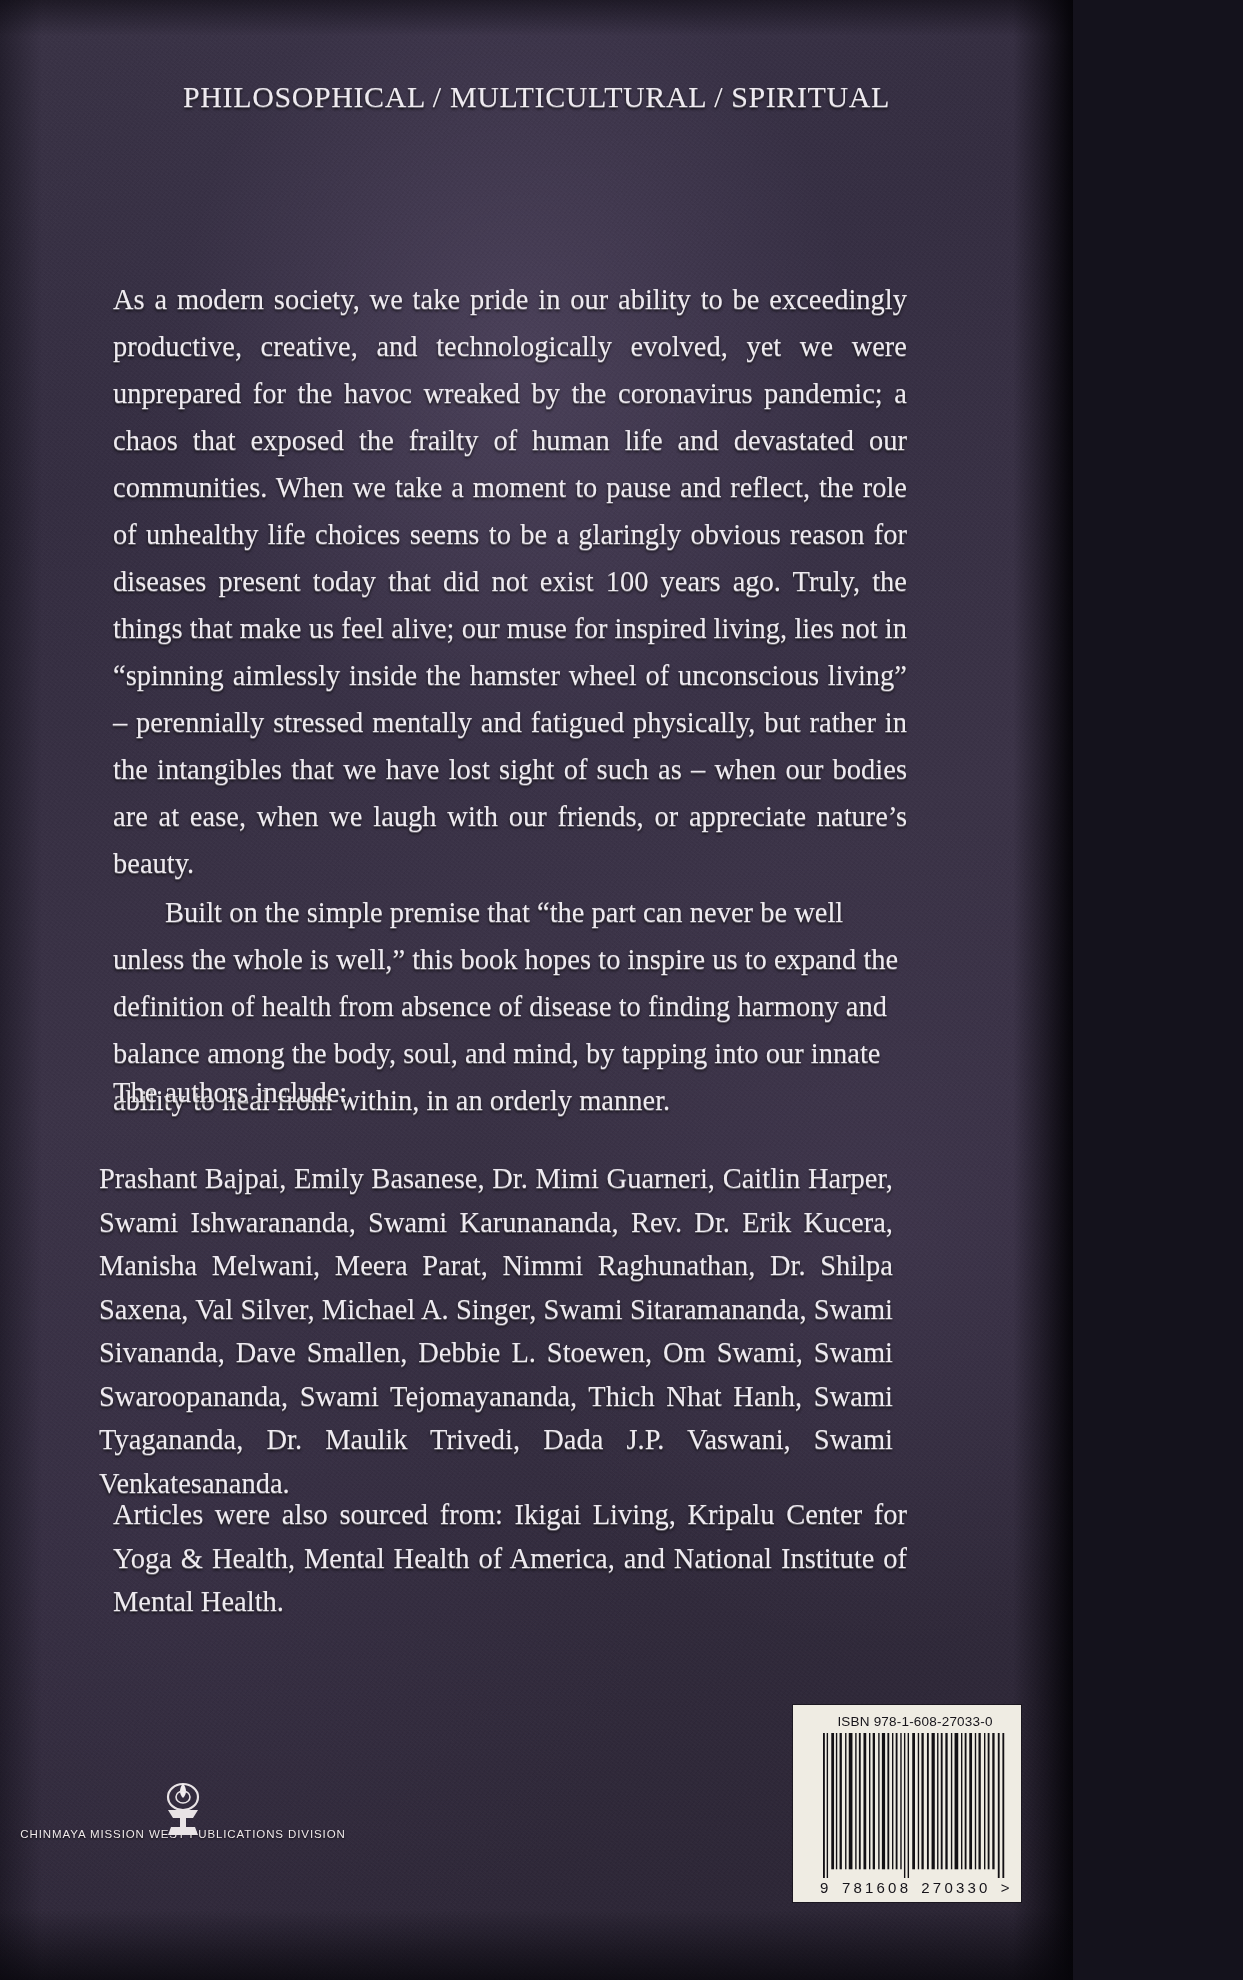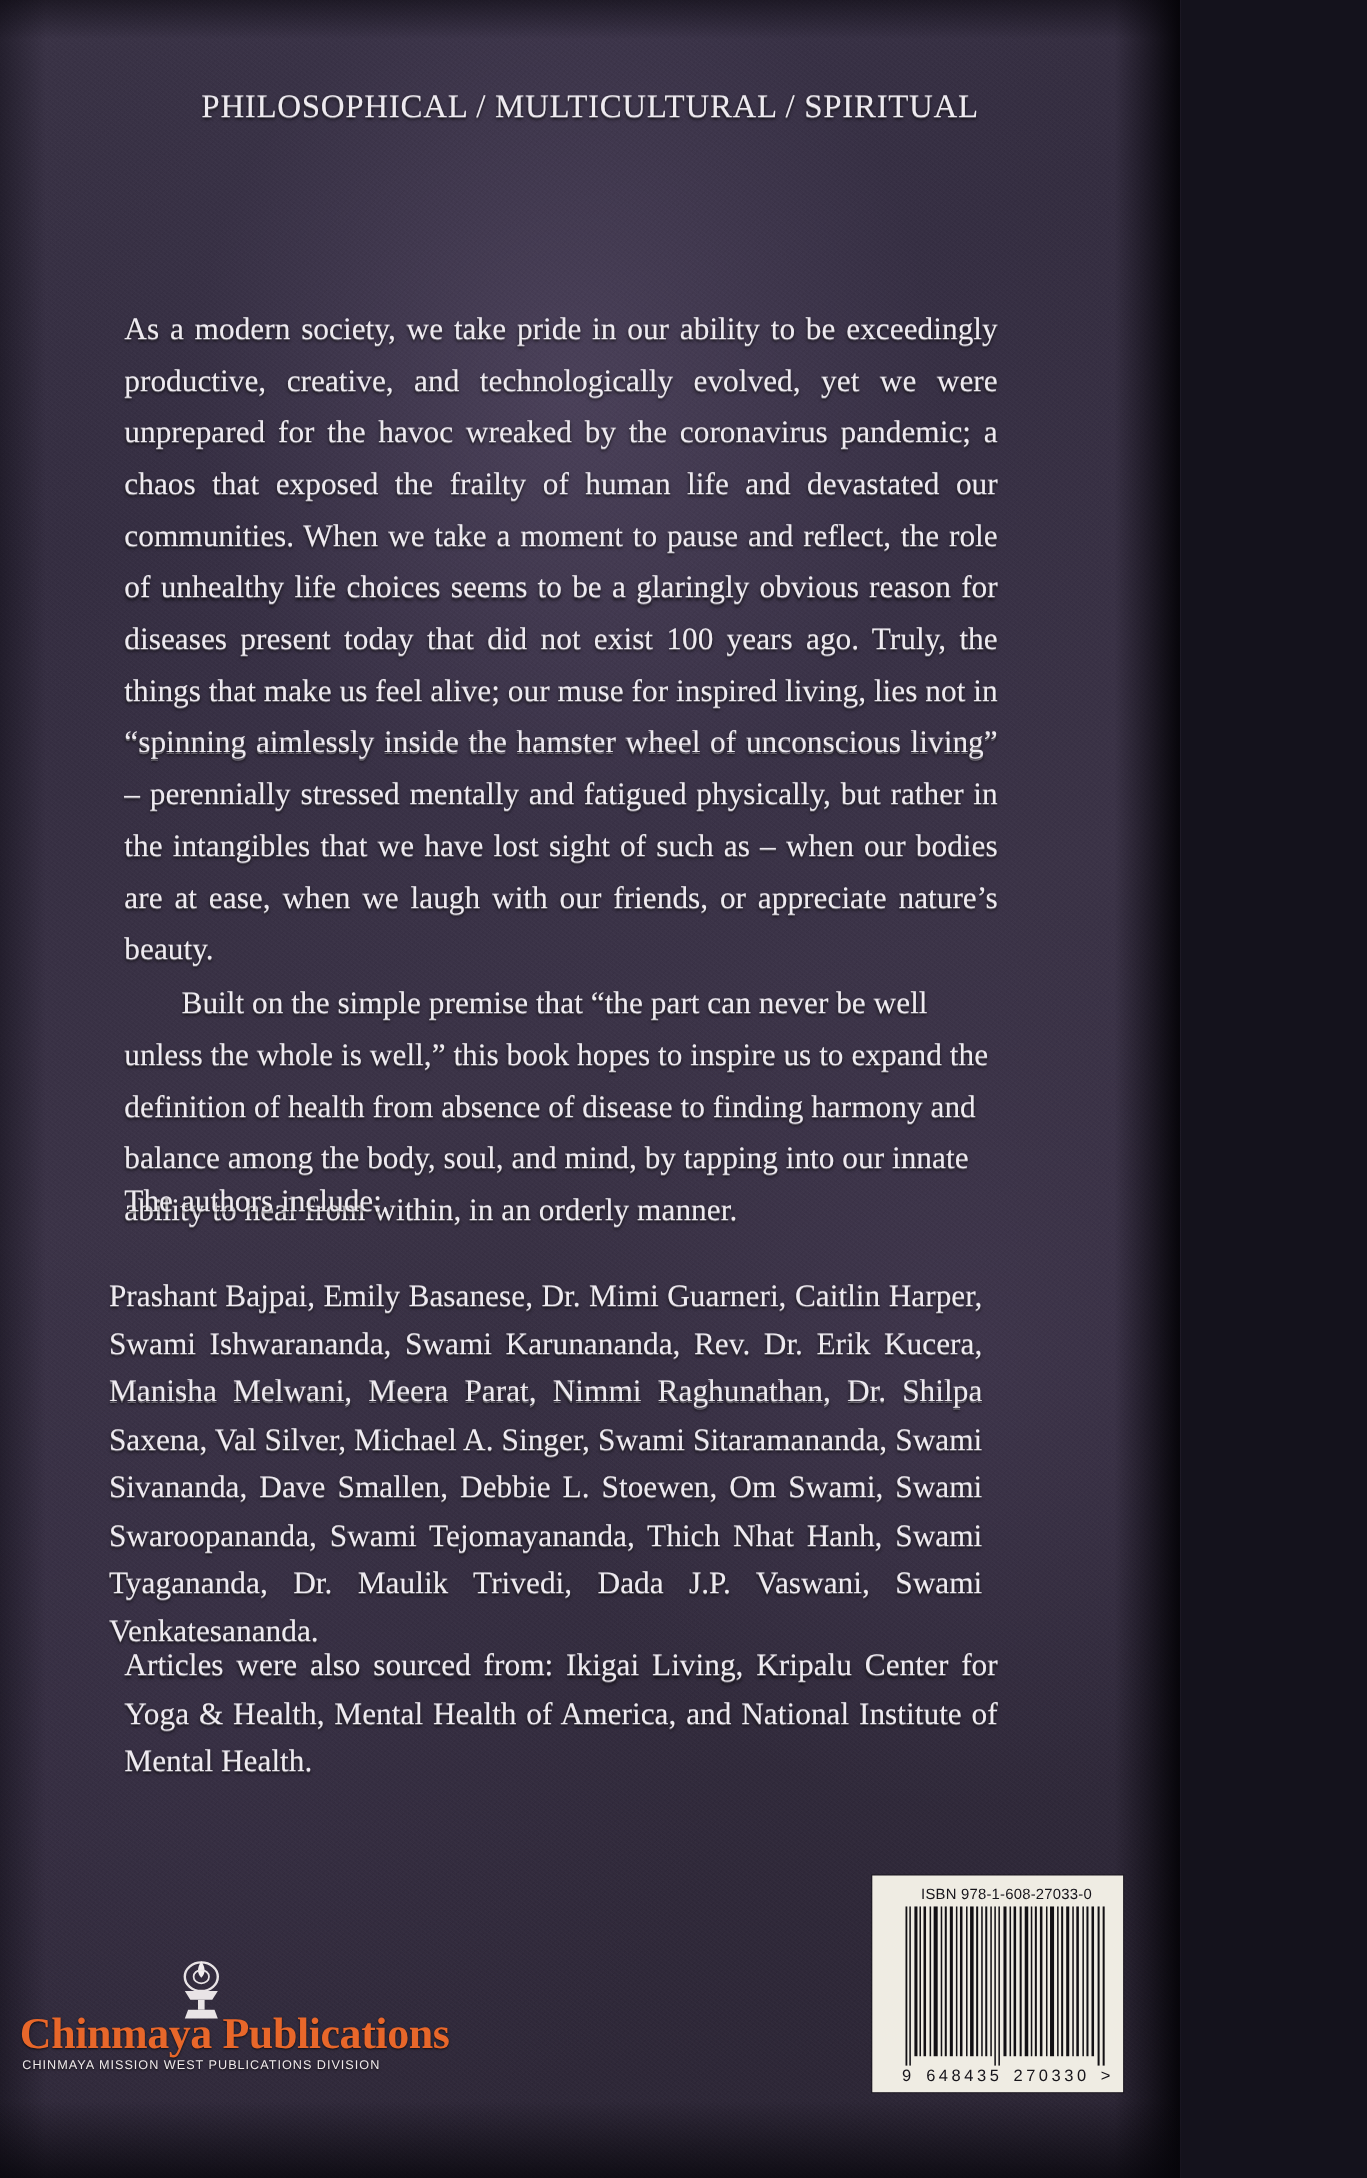--- a/index.html
+++ b/index.html
@@ -248,35 +248,34 @@
           <rect x="169" y="0" width="2.5" height="94" fill="#121014"></rect>
           <rect x="175" y="0" width="1.5" height="94" fill="#121014"></rect>
           <rect x="179" y="0" width="2" height="94" fill="#121014"></rect>
           <rect x="184" y="0" width="2.5" height="94" fill="#121014"></rect>
           <rect x="190" y="0" width="2" height="100" fill="#121014"></rect>
           <rect x="195" y="0" width="2" height="100" fill="#121014"></rect>
         </svg>
       </div>
       <div class="barcode-digits">
         <span class="lead">9</span>
-        <span class="grp">648435</span>
+        <span class="grp">781608</span>
         <span class="grp">270330</span>
         <span>&gt;</span>
       </div>
     </div>
 
     <div class="publisher">
       <div class="logo-mark">
         <svg viewBox="0 0 58 62" aria-hidden="true">
           <ellipse cx="29" cy="20" rx="15" ry="13" fill="none" stroke="#e9e4e6" stroke-width="2.2"></ellipse>
           <path d="M29 6 C25 12 25 17 29 21 C33 17 33 12 29 6 Z" fill="#f2eef0"></path>
           <ellipse cx="29" cy="20" rx="7" ry="6" fill="none" stroke="#e9e4e6" stroke-width="1.6"></ellipse>
           <path d="M14 33 L44 33 L39 41 L19 41 Z" fill="#e9e4e6"></path>
           <rect x="26" y="41" width="6" height="9" fill="#e9e4e6"></rect>
           <path d="M17 50 L41 50 L44 58 L14 58 Z" fill="#e9e4e6"></path>
         </svg>
       </div>
-      <div class="pub-name">Chinmaya Publications</div>
       <div class="pub-sub">CHINMAYA MISSION WEST PUBLICATIONS DIVISION</div>
     </div>
 
   </div>
 </div>
 
 </body></html>

